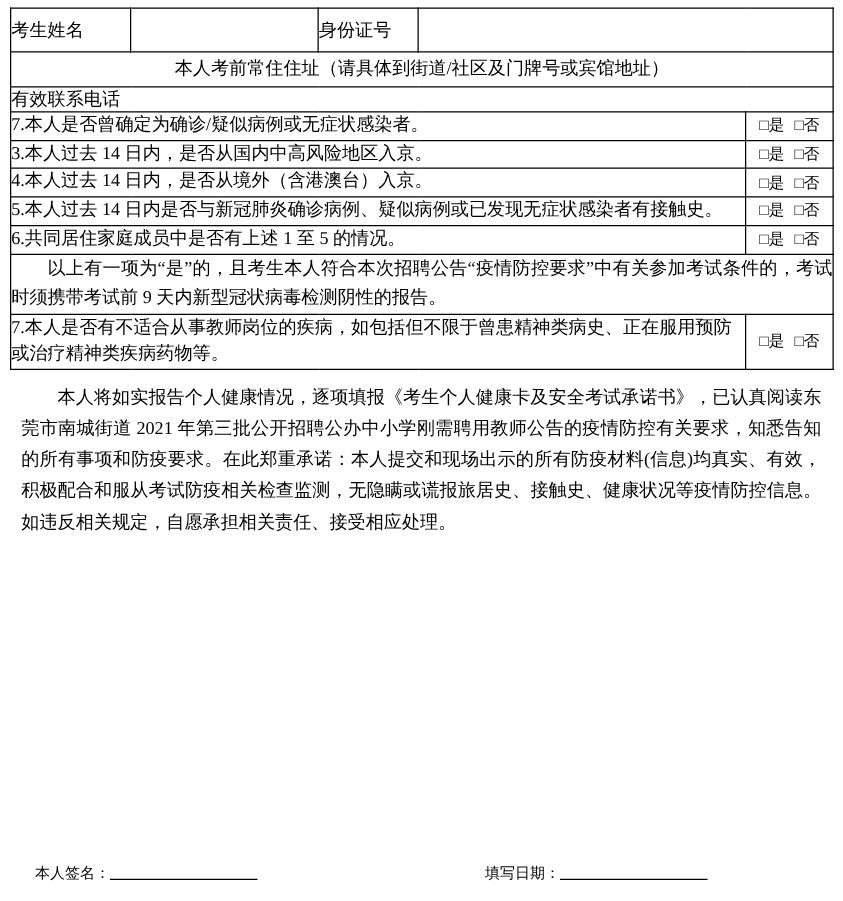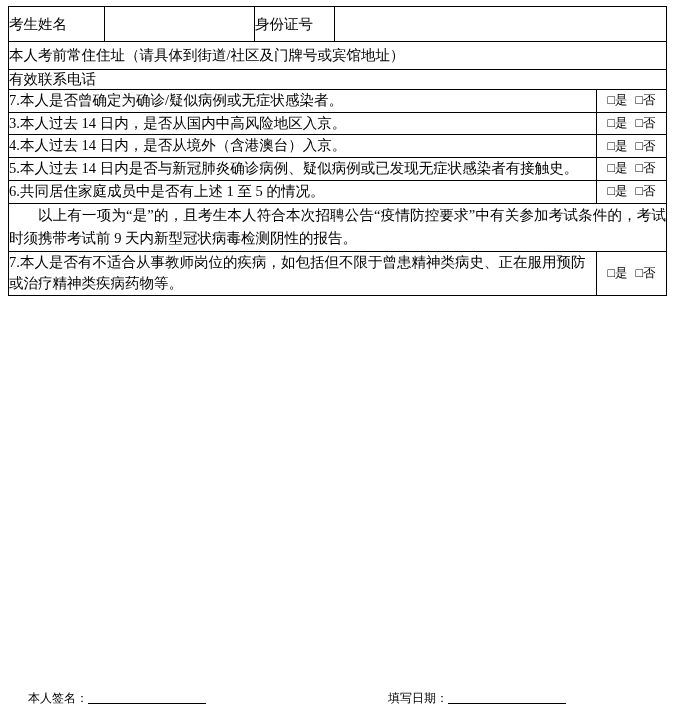--- a/index.html
+++ b/index.html
@@ -56,20 +56,21 @@
     text-align: justify;
     text-justify: inter-ideograph;
   }
   .note-cell .indent {
     text-indent: 2em;
     display: block;
   }
   .addr-cell {
     padding: 10px 10px 12px 10px;
     line-height: 1.85;
+    text-align: center;
   }
   .phone-cell {
     padding: 12px 10px 12px 10px;
   }
   .decl {
     margin-top: 10px;
     line-height: 1.72;
     text-align: justify;
     text-justify: inter-ideograph;
     padding: 0 9px 0 9px;
@@ -175,20 +176,23 @@
 
     <tr>
       <td class="q-text" colspan="4">7.本人是否有不适合从事教师岗位的疾病，如包括但不限于曾患精神类病史、正在服用预防或治疗精神类疾病药物等。</td>
       <td class="opt-cell">
         <span class="opt">□是</span><span class="opt">□否</span>
       </td>
     </tr>
   </tbody>
     </table>
 
+  <div class="decl">
+    <span class="indent">本人将如实报告个人健康情况，逐项填报《考生个人健康卡及安全考试承诺书》，已认真阅读东莞市南城街道 2021 年第三批公开招聘公办中小学刚需聘用教师公告的疫情防控有关要求，知悉告知的所有事项和防疫要求。在此郑重承诺：本人提交和现场出示的所有防疫材料(信息)均真实、有效，积极配合和服从考试防疫相关检查监测，无隐瞒或谎报旅居史、接触史、健康状况等疫情防控信息。如违反相关规定，自愿承担相关责任、接受相应处理。</span>
+  </div>
 
   <div class="sign-row">
     <div class="sign-item sign-left">
       <span>本人签名：</span><span class="line"></span>
     </div>
     <div class="sign-item">
       <span>填写日期：</span><span class="line"></span>
     </div>
   </div>
 

